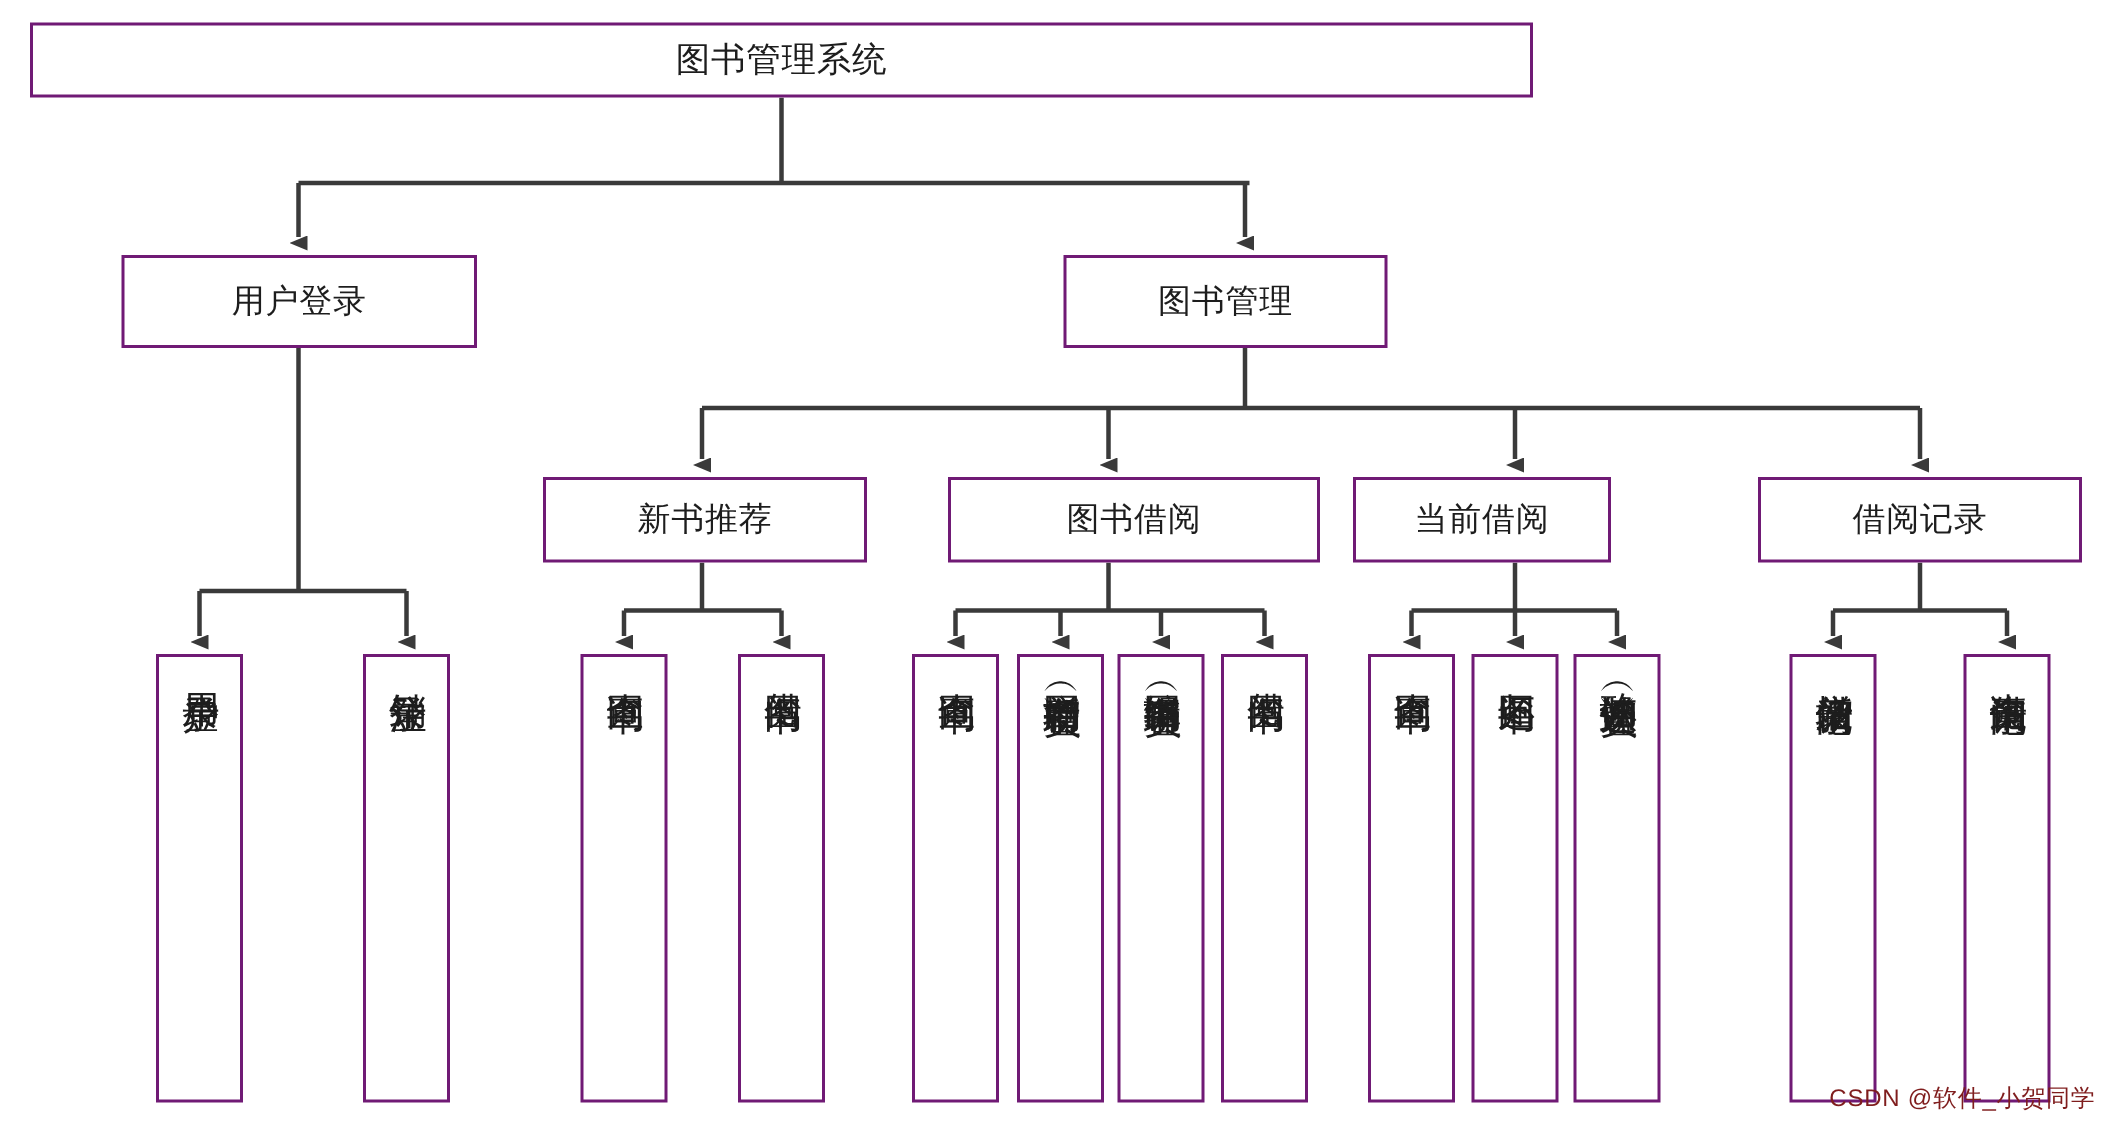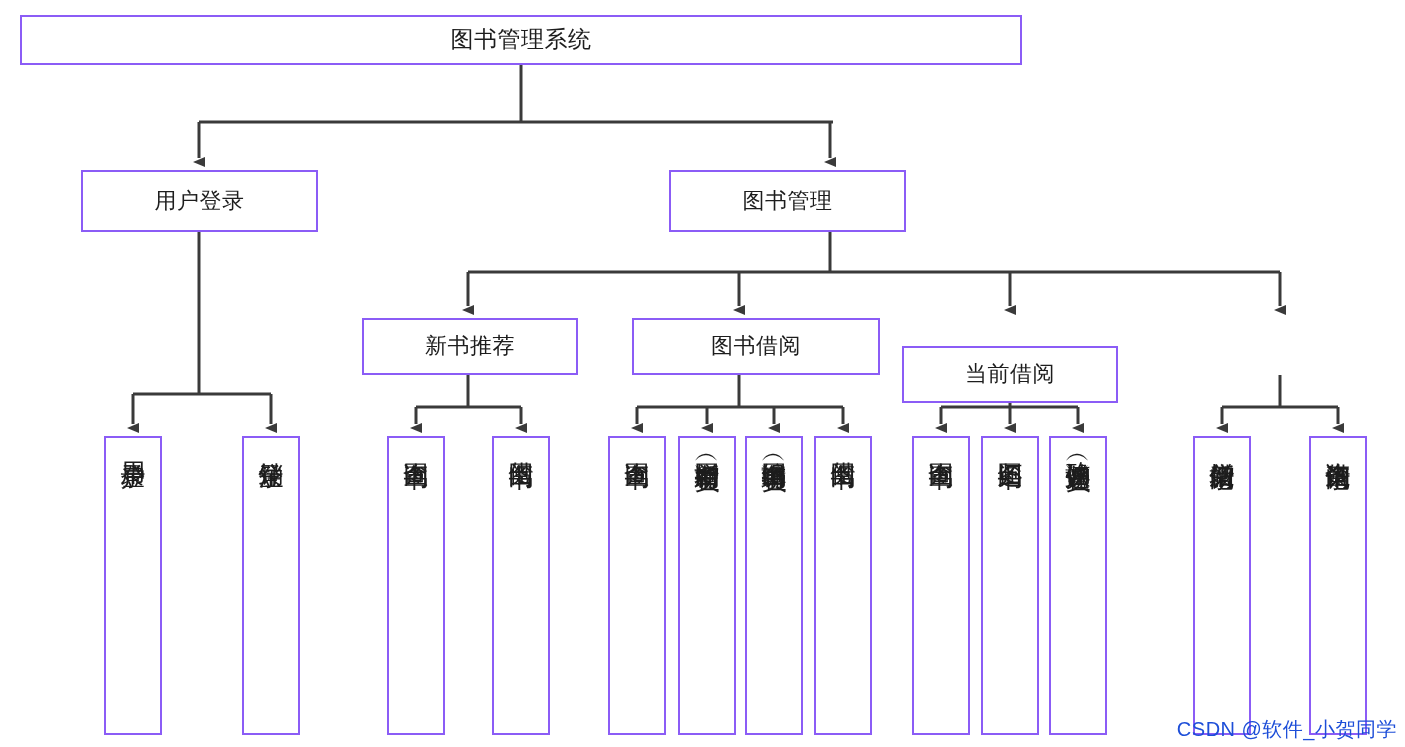--- a/index.html
+++ b/index.html
@@ -25,21 +25,21 @@
     left: 0;
     top: 0;
     width: 1405px;
     height: 747px;
     pointer-events: none;
   }
   .node {
     position: absolute;
     box-sizing: border-box;
     background: #ffffff;
-    border: 2px solid #8b5cf6;
+    border: 2px solid #701a75;
     display: flex;
     align-items: center;
     justify-content: center;
     overflow: hidden;
   }
   .node .label {
     display: block;
     text-align: center;
     color: #1d1d1d;
     line-height: 1.04;
@@ -59,22 +59,22 @@
     font-size: 25px;
     line-height: 1.0;
     letter-spacing: 1px;
     margin: 0 auto;
   }
   .node.root .label { font-size: 23px; }
   .watermark {
     position: absolute;
     right: 8px;
     bottom: 4px;
-    font-size: 20px;
-    color: #1d4ed8;
+    font-size: 16px;
+    color: #7f1d1d;
     letter-spacing: 0.5px;
     white-space: nowrap;
     font-family: "Liberation Sans", "DejaVu Sans", sans-serif;
   }
 </style>
 </head>
 <body>
 
 <div id="canvas">
 
@@ -128,32 +128,35 @@
     </g>
   </svg>
 
   <div class="node horiz root" style="left:20px; top:15px; width:1002px; height:50px;">
     <span class="label">图书管理系统</span>
   </div>
 
   <div class="node horiz" style="left:81px; top:170px; width:237px; height:62px;">
     <span class="label">用户登录</span>
   </div>
-  <div class="node horiz" style="left:669px; top:170px; width:237px; height:62px;">
+  <div class="node horiz" style="left:709px; top:170px; width:216px; height:62px;">
     <span class="label">图书管理</span>
   </div>
 
   <div class="node horiz" style="left:362px; top:318px; width:216px; height:57px;justify-content:center;">
     <span class="label">新书推荐</span>
   </div>
   <div class="node horiz" style="left:632px; top:318px; width:248px; height:57px;">
     <span class="label">图书借阅</span>
   </div>
-  <div class="node horiz" style="left:902px; top:318px; width:216px; height:57px;margin-top:28px;">
+  <div class="node horiz" style="left:902px; top:318px; width:172px; height:57px;">
     <span class="label">当前借阅</span>
+  </div>
+  <div class="node horiz" style="left:1172px; top:318px; width:216px; height:57px;">
+    <span class="label">借阅记录</span>
   </div>
 
   <div class="node vert" style="left:104px; top:436px; width:58px; height:299px;">
     <span class="label">用户登录</span>
   </div>
   <div class="node vert" style="left:242px; top:436px; width:58px; height:299px;">
     <span class="label">注销登录</span>
   </div>
 
   <div class="node vert" style="left:387px; top:436px; width:58px; height:299px;">

